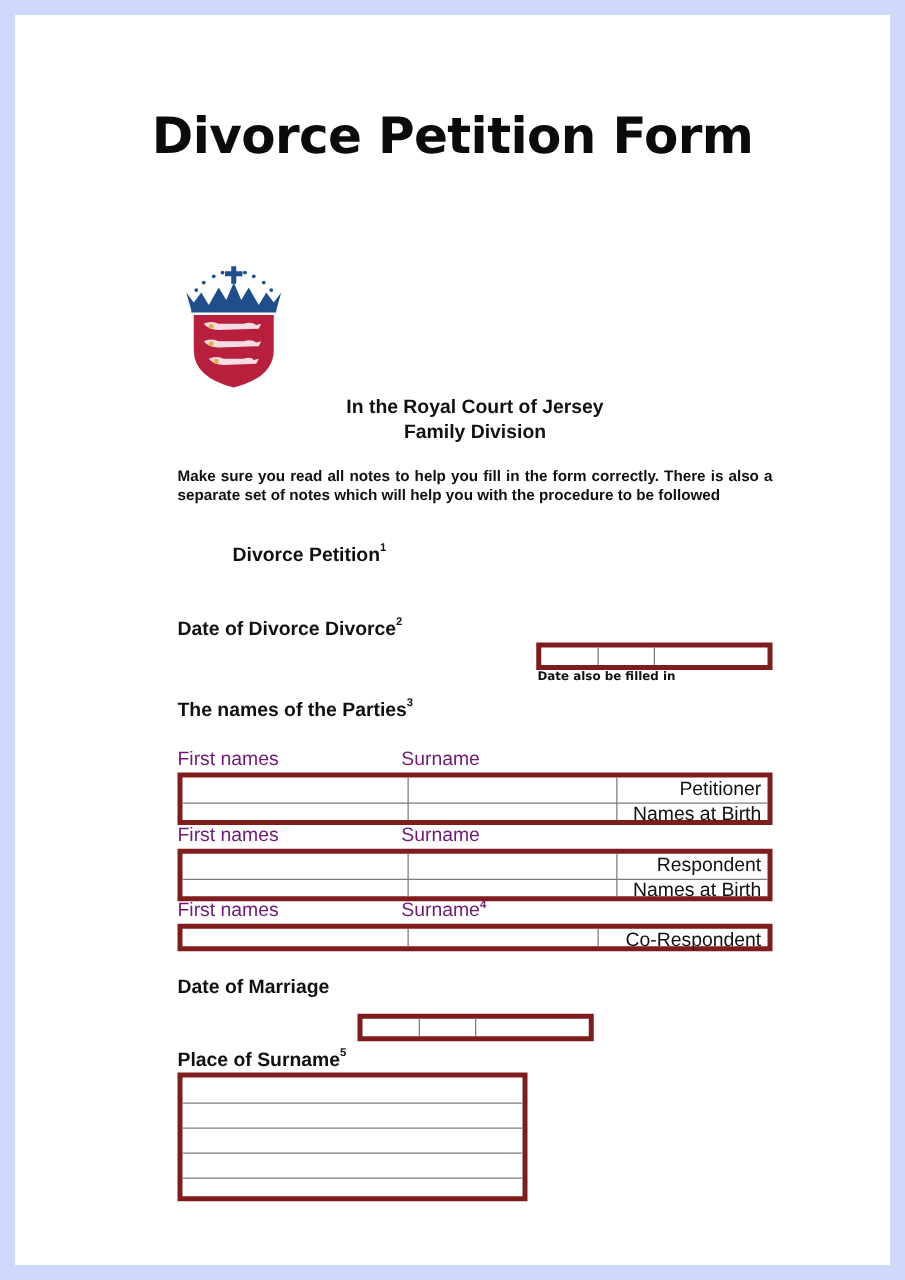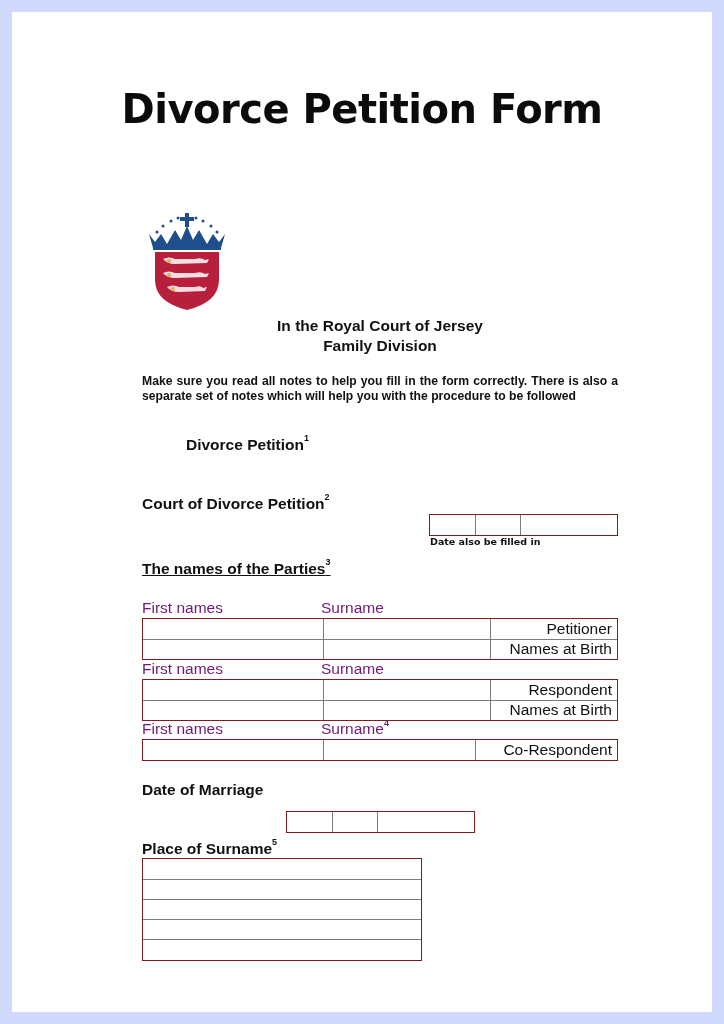--- a/index.html
+++ b/index.html
@@ -29,21 +29,21 @@
   .notes {
     left: 142px; width: 476px; top: 374px; font-weight: bold; font-size: 12.2px;
     line-height: 15px; text-align: justify; text-align-last: left; color: #111;
   }
   .h {
     font-weight: bold; font-size: 15.5px; color: #111; white-space: nowrap;
   }
   .h sup { font-size: 9px; position: relative; top: -3px; vertical-align: top; }
   .lbl { font-size: 15.5px; color: #701a75; white-space: nowrap; }
   .lbl sup { font-size: 9px; font-weight: bold; position: relative; top: -2px; vertical-align: top; }
-  .box { border: 1px solid #7f1d1d; position: absolute; background: #fff; }
+  .box { border: 4px solid #7f1d1d; position: absolute; background: #fff; }
   .vline { position: absolute; top: 0; bottom: 0; width: 1px; background: #7d7d7d; }
   .hline { position: absolute; left: 0; right: 0; height: 1px; background: #7d7d7d; }
   .cell-label {
     position: absolute; right: 5px; font-size: 15.5px; line-height: 20px; color: #111;
     white-space: nowrap;
   }
   .small-note { font-weight: bold; font-size: 9.5px; color: #111; font-family: "DejaVu Sans", sans-serif; }
 </style>
 </head>
 <body>
@@ -92,32 +92,32 @@
   <div>Family Division</div>
 </div>
 
 <div class="abs notes">Make sure you read all notes to help you fill in the form correctly. There is also a separate set of notes which will help you with the procedure to be followed</div>
 
 <div class="abs h" style="left:142px; top:436px;margin-left:44px;">
   <span>Divorce Petition</span><sup>1</sup>
 </div>
 
 <div class="abs h" style="left:142px; top:495px;">
-  <span>Court of Divorce Petition</span><sup>2</sup>
+  <span>Date of Divorce Divorce</span><sup>2</sup>
 </div>
 <div class="box" style="left:429px; top:514px; width:189px; height:22px;">
   <div class="abs" style="left:0; top:0; width:45px; height:20px;"></div>
   <div class="vline" style="left:45px;"></div>
   <div class="abs" style="left:46px; top:0; width:44px; height:20px;"></div>
   <div class="vline" style="left:90px;"></div>
   <div class="abs" style="left:91px; top:0; width:96px; height:20px;"></div>
 </div>
 <div class="abs small-note" style="left:430px; top:536px;">Date also be filled in</div>
 
-<div class="abs h" style="left:142px; top:560px;text-decoration:underline;">
+<div class="abs h" style="left:142px; top:560px;">
   <span>The names of the Parties</span><sup>3</sup>
 </div>
 
 <div class="abs lbl" style="left:142px; top:599px;">First names</div>
 <div class="abs lbl" style="left:321px; top:599px;">Surname</div>
 <div class="box" style="left:142px; top:618px; width:476px; height:42px;">
   <div class="vline" style="left:180px;"></div>
   <div class="vline" style="left:347px;"></div>
   <div class="hline" style="top:20px;"></div>
   <div class="abs" style="left:0; top:0; width:180px; height:20px;"></div>

